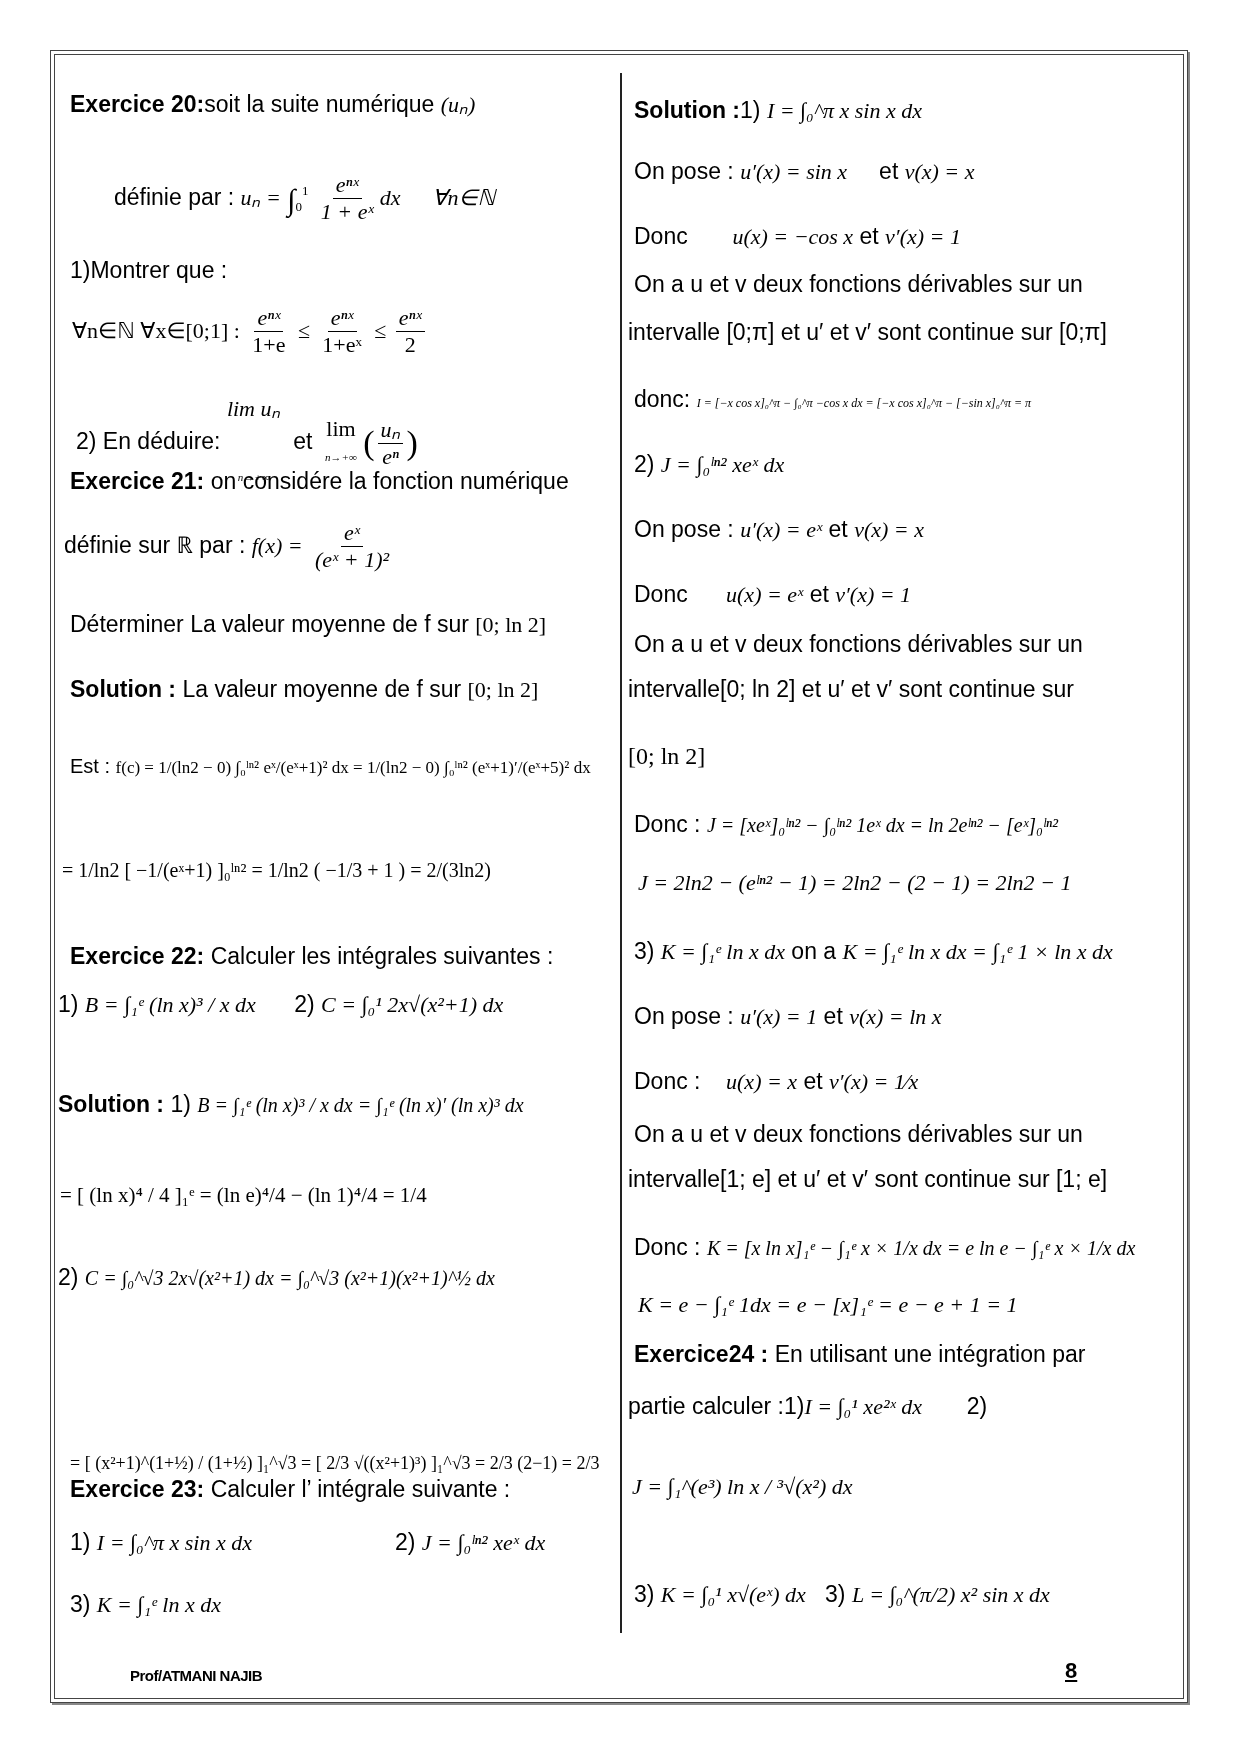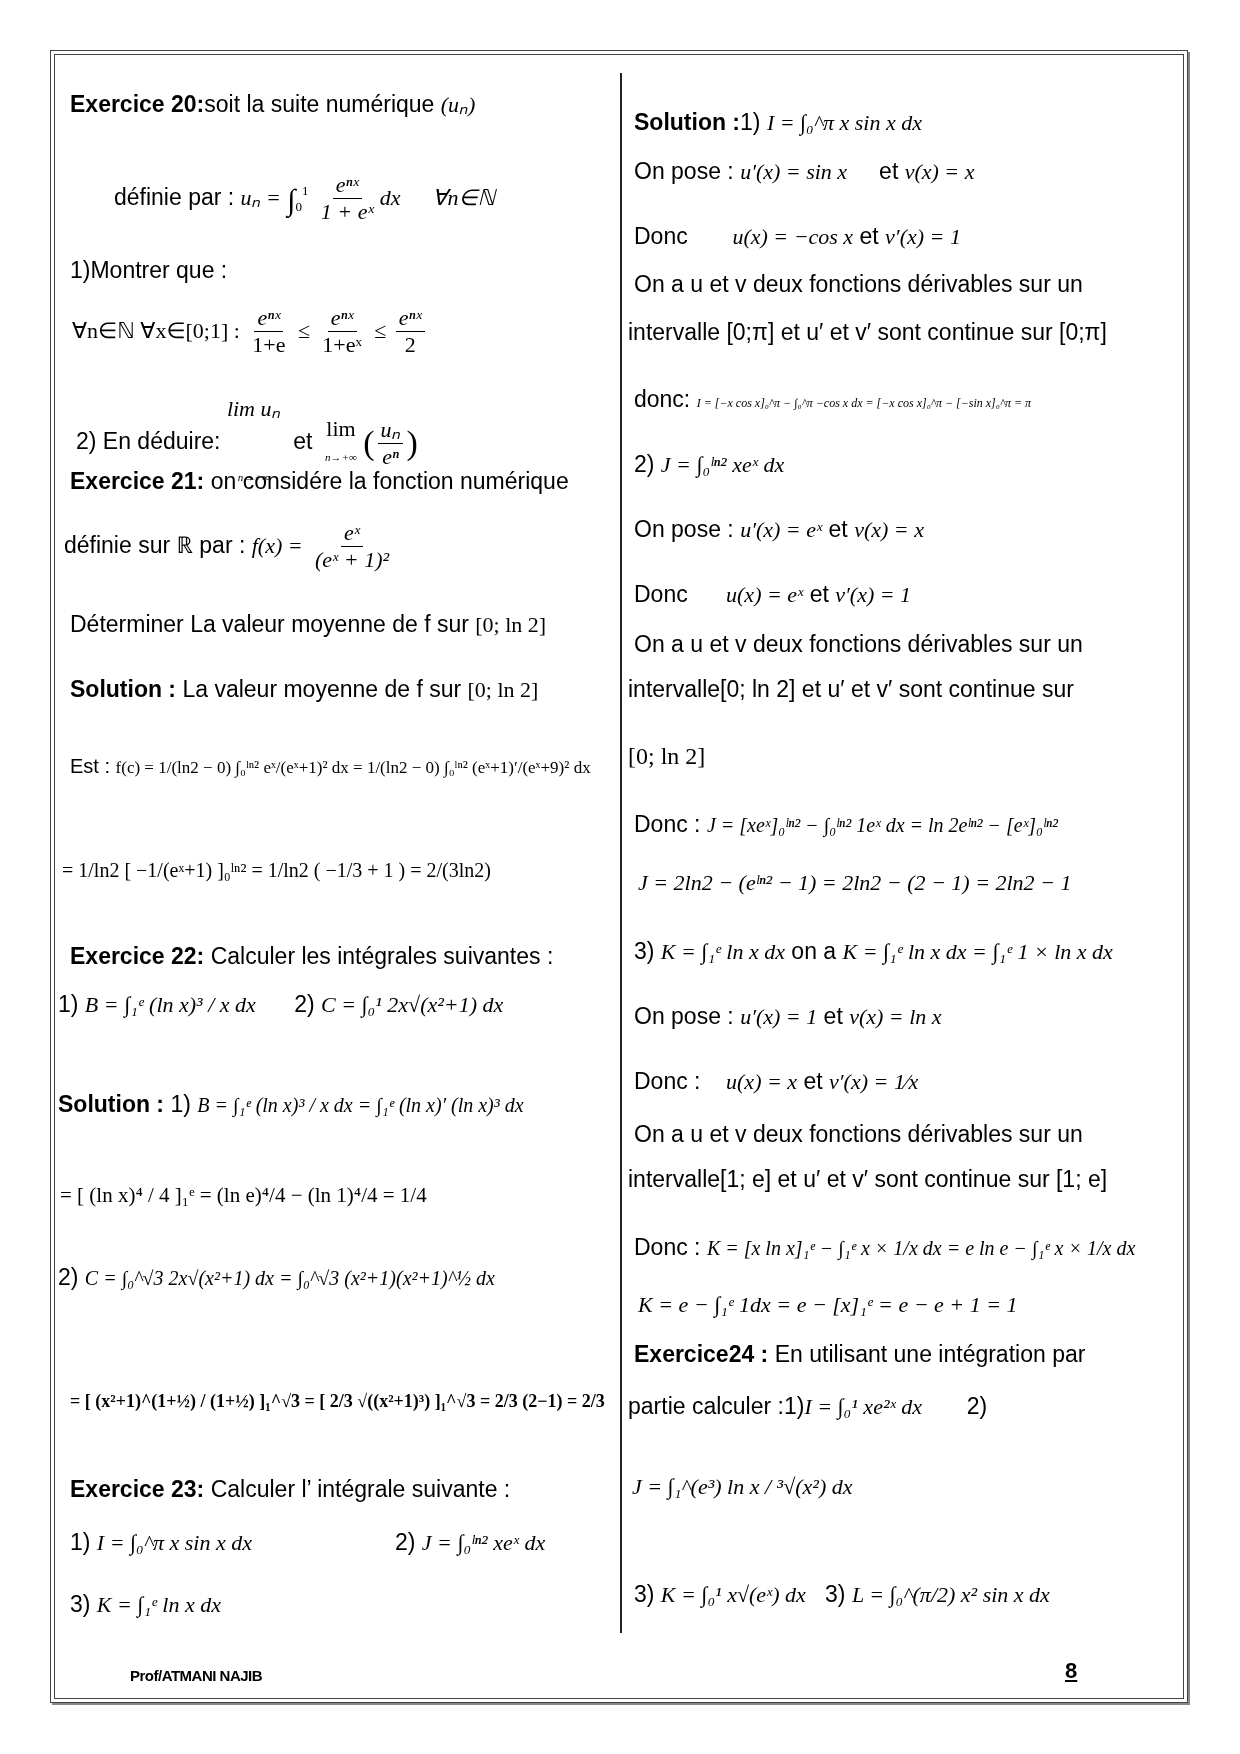--- a/index.html
+++ b/index.html
@@ -107,21 +107,21 @@
   </div>
 
   <div class="line" style="left:70px;top:675px;">
     <span class="b">Solution :</span>
     <span>La valeur moyenne de f sur</span>
     <span class="mr">[0; ln 2]</span>
   </div>
 
   <div class="line" style="left:70px;top:752px;font-size:20px;">
     <span>Est :</span>
-    <span class="mr" style="font-size:17px;">f(c) = 1/(ln2 − 0) ∫₀ˡⁿ² eˣ/(eˣ+1)² dx = 1/(ln2 − 0) ∫₀ˡⁿ² (eˣ+1)′/(eˣ+9)² dx</span>
+    <span class="mr" style="font-size:17px;">f(c) = 1/(ln2 − 0) ∫₀ˡⁿ² eˣ/(eˣ+1)² dx = 1/(ln2 − 0) ∫₀ˡⁿ² (eˣ+1)′/(eˣ+5)² dx</span>
   </div>
 
   <div class="line" style="left:62px;top:855px;">
     <span class="mr" style="font-size:20px;">= 1/ln2 [ −1/(eˣ+1) ]₀ˡⁿ² = 1/ln2 ( −1/3 + 1 ) = 2/(3ln2)</span>
   </div>
 
   <div class="line" style="left:70px;top:942px;">
     <span class="b">Exercice 22:</span>
     <span>Calculer les intégrales suivantes :</span>
   </div>
@@ -142,21 +142,21 @@
 
   <div class="line" style="left:60px;top:1180px;">
     <span class="mr" style="font-size:21px;">= [ (ln x)⁴ / 4 ]₁ᵉ = (ln e)⁴/4 − (ln 1)⁴/4 = 1/4</span>
   </div>
 
   <div class="line" style="left:58px;top:1263px;">
     <span>2)</span>
     <span class="m" style="font-size:20px;">C = ∫₀^√3 2x√(x²+1) dx = ∫₀^√3 (x²+1)(x²+1)^½ dx</span>
   </div>
 
-  <div class="line" style="left:70px;top:1385px;font-weight:bold;">
+  <div class="line" style="left:70px;top:1447px;">
     <span class="mr" style="font-size:18px;">= [ (x²+1)^(1+½) / (1+½) ]₁^√3 = [ 2/3 √((x²+1)³) ]₁^√3 = 2/3 (2−1) = 2/3</span>
   </div>
 
   <div class="line" style="left:70px;top:1475px;">
     <span class="b">Exercice 23:</span>
     <span>Calculer l’ intégrale suivante :</span>
   </div>
 
   <div class="line" style="left:70px;top:1528px;">
     <span>1)</span>
@@ -166,21 +166,21 @@
     <span>2)</span>
     <span class="m">J = ∫₀ˡⁿ² xeˣ dx</span>
   </div>
   <div class="line" style="left:70px;top:1590px;">
     <span>3)</span>
     <span class="m">K = ∫₁ᵉ ln x dx</span>
   </div>
 </div>
 
 <div class="col">
-  <div class="line" style="left:634px;top:108px;">
+  <div class="line" style="left:634px;top:96px;">
     <span class="b">Solution :</span><span>1)</span>
     <span class="m">I = ∫₀^π x sin x dx</span>
   </div>
 
   <div class="line" style="left:634px;top:157px;">
     <span>On pose :</span>
     <span class="m">u′(x) = sin x</span>
     &nbsp;&nbsp;&nbsp;&nbsp;<span>et</span>
     <span class="m">v(x) = x</span>
   </div>

